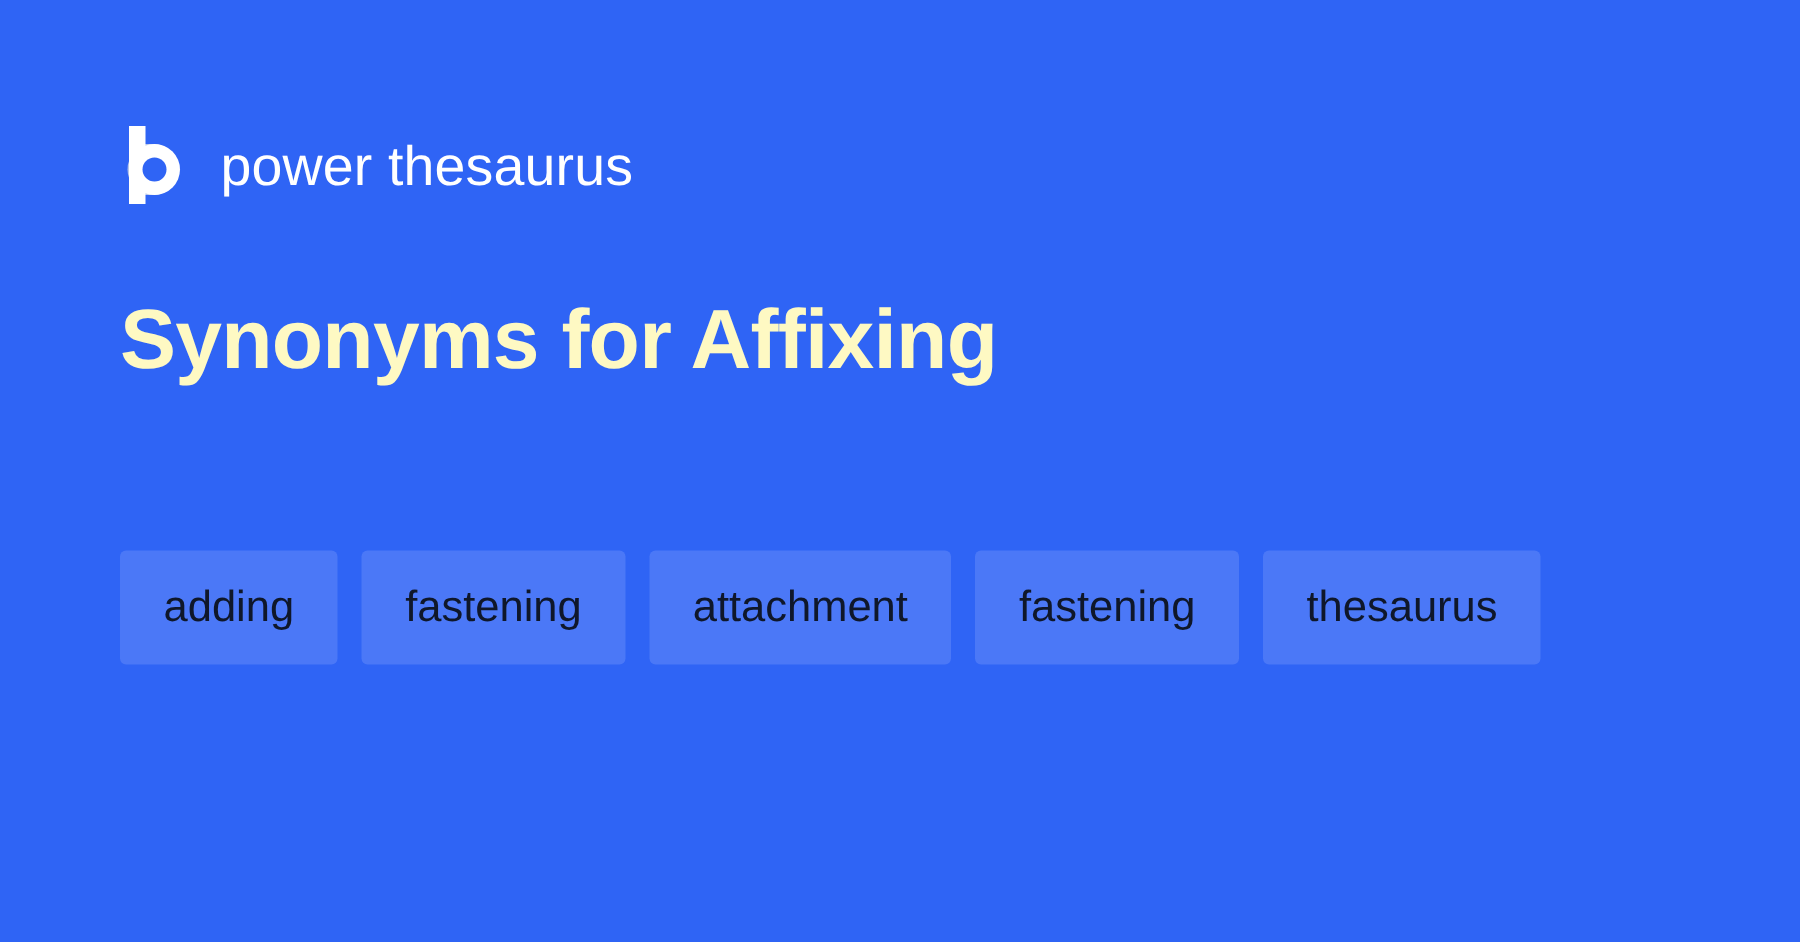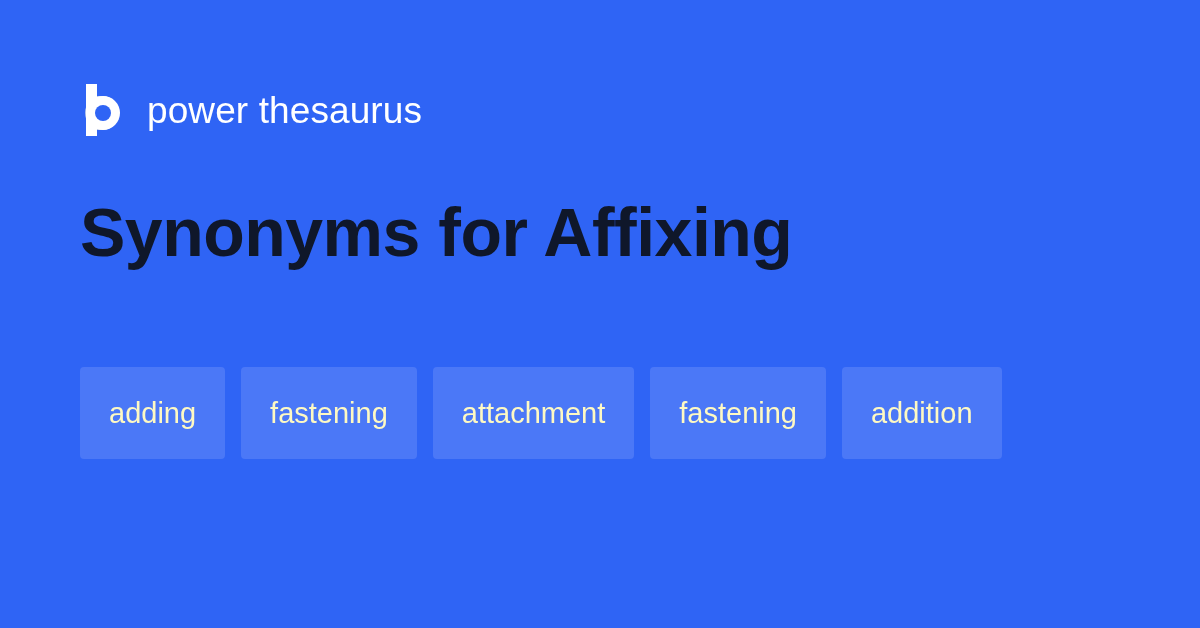--- a/index.html
+++ b/index.html
@@ -49,50 +49,50 @@
     letter-spacing: 0.1px;
     white-space: nowrap;
   }
 
   
   .headline {
     position: absolute;
     left: 80px;
     top: 196px;
     margin: 0;
-    font-size: 68px;
+    font-size: 56px;
     font-weight: 700;
     line-height: 1.06;
     letter-spacing: -0.5px;
-    color: #0f172a;
+    color: #fef9c3;
     white-space: nowrap;
   }
 
   
   .tag-list {
     position: absolute;
     left: 80px;
     top: 367px;
     width: 1000px;
     display: flex;
     flex-wrap: wrap;
     gap: 20px 16px;
     align-content: flex-start;
   }
 
   .tag {
-    height: 92px;
+    height: 76px;
     box-sizing: border-box;
     display: flex;
     align-items: center;
     justify-content: center;
     padding: 0 29px;
     border-radius: 4px;
     background: #4b78f7;
-    color: #fef9c3;
+    color: #0f172a;
     font-size: 29px;
     font-weight: 400;
     line-height: 1;
     white-space: nowrap;
   }
 </style>
 </head>
 <body>
 
 <div class="share-card">
@@ -112,16 +112,16 @@
     <span class="brand-name">power thesaurus</span>
   </div>
 
   <h1 class="headline">Synonyms for Affixing</h1>
 
   <div class="tag-list">
     <span class="tag">adding</span>
     <span class="tag">fastening</span>
     <span class="tag">attachment</span>
     <span class="tag">fastening</span>
-    <span class="tag">addition</span>
+    <span class="tag">thesaurus</span>
   </div>
 
 </div>
 
 </body></html>

